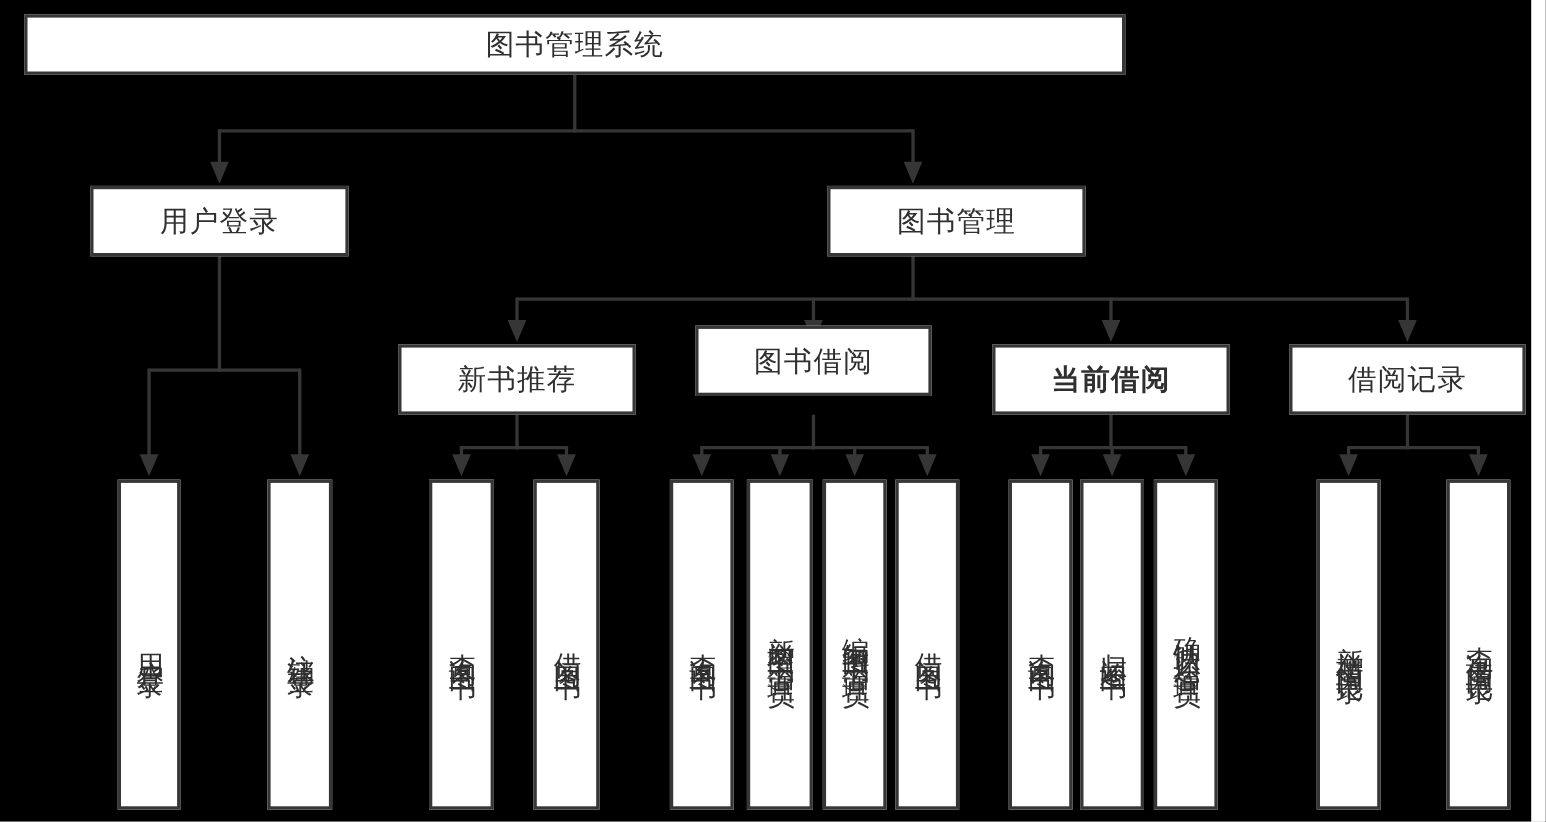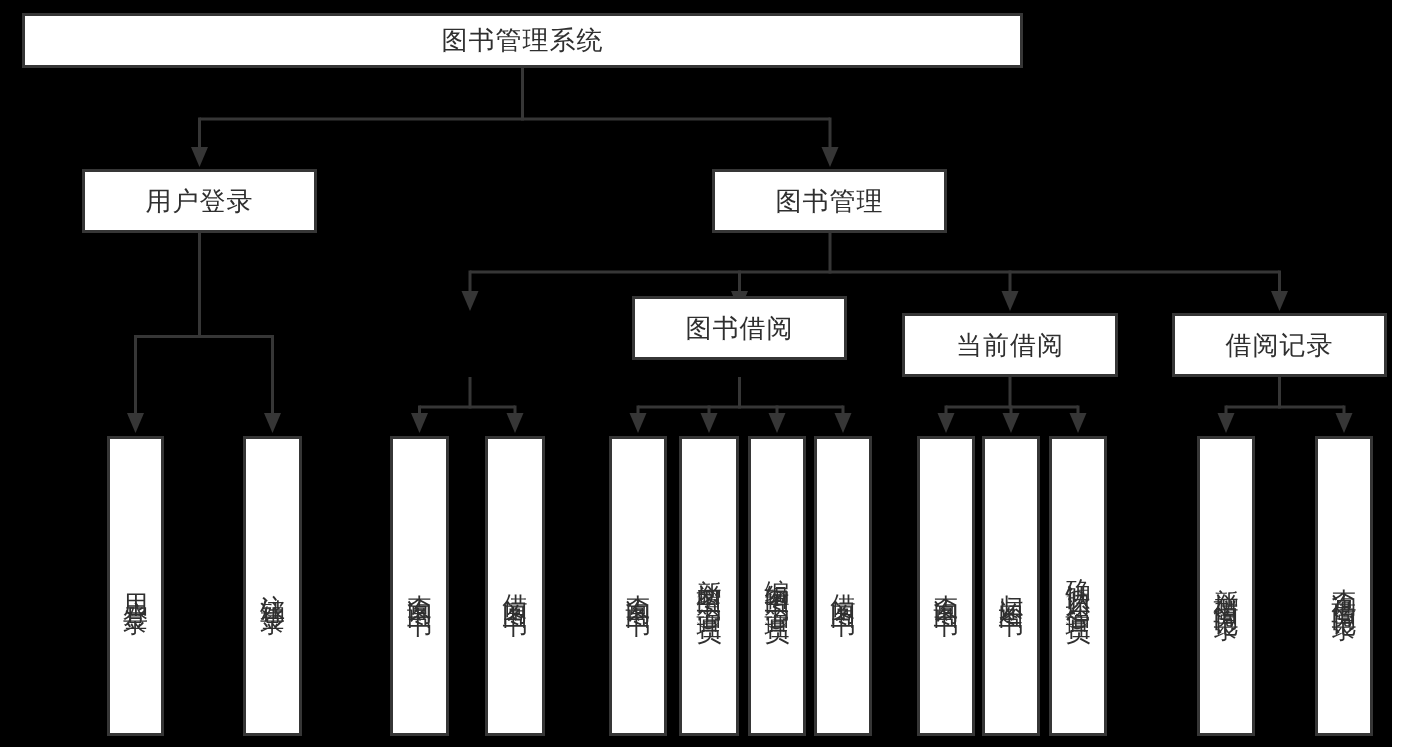--- a/index.html
+++ b/index.html
@@ -130,28 +130,31 @@
     </g>
   </svg>
 
   <div class="node hnode" style="left:22px; top:13px; width:1001px; height:55px;">
     <span>图书管理系统</span>
   </div>
 
   <div class="node hnode" style="left:82px; top:169px; width:235px; height:64px;">
     <span>用户登录</span>
   </div>
-  <div class="node hnode" style="left:712px; top:169px; width:235px; height:64px;">
+  <div class="node hnode" style="left:752px; top:169px; width:235px; height:64px;">
     <span>图书管理</span>
   </div>
 
+  <div class="node hnode" style="left:362px; top:313px; width:216px; height:64px;">
+    <span>新书推荐</span>
+  </div>
   <div class="node hnode" style="left:632px; top:296px; width:215px; height:64px;">
     <span>图书借阅</span>
   </div>
-  <div class="node hnode" style="left:902px; top:313px; width:216px; height:64px;">
+  <div class="node hnode" style="left:902px; top:313px; width:216px; height:64px;font-weight:bold;">
     <span>当前借阅</span>
   </div>
   <div class="node hnode" style="left:1172px; top:313px; width:215px; height:64px;">
     <span>借阅记录</span>
   </div>
 
   <div class="node vnode" style="left:107px; width:57px;">
     <span>用户登录</span>
   </div>
   <div class="node vnode" style="left:243px; width:59px;">

